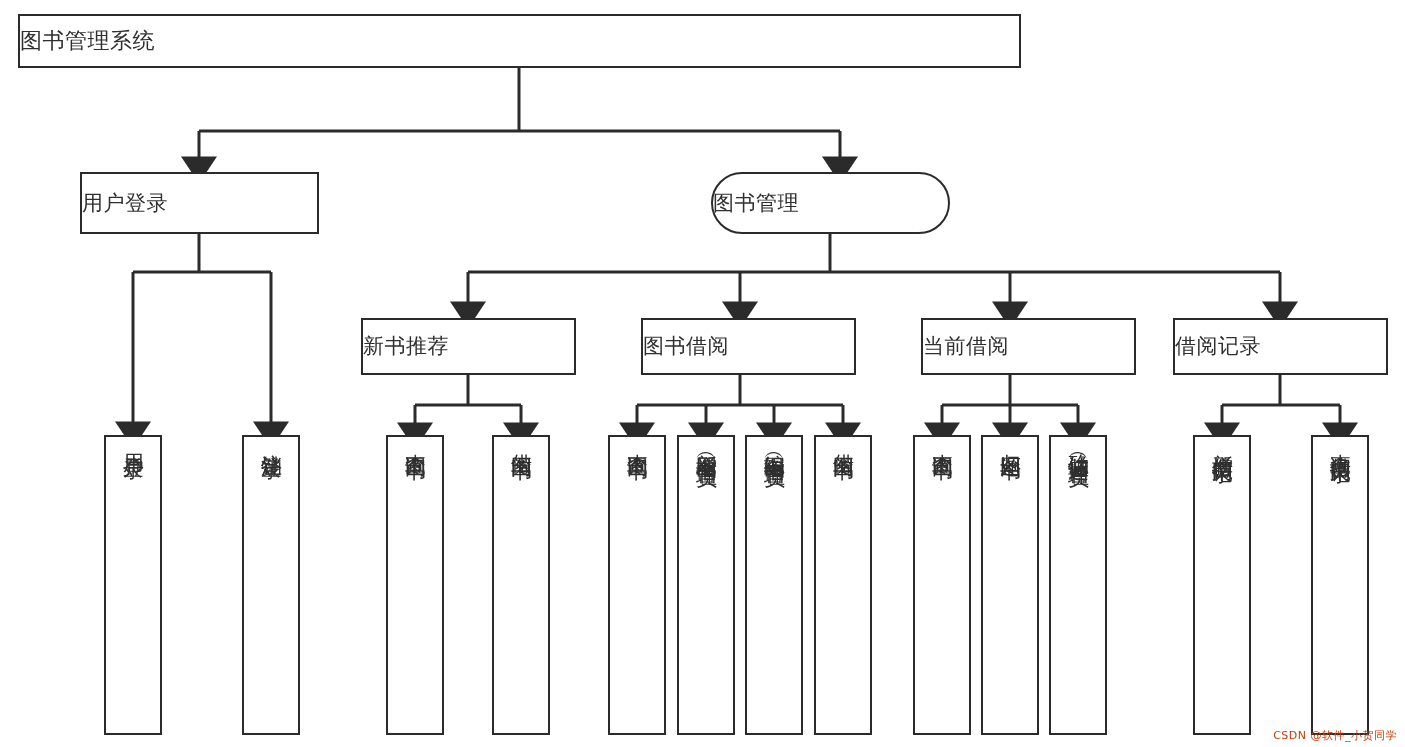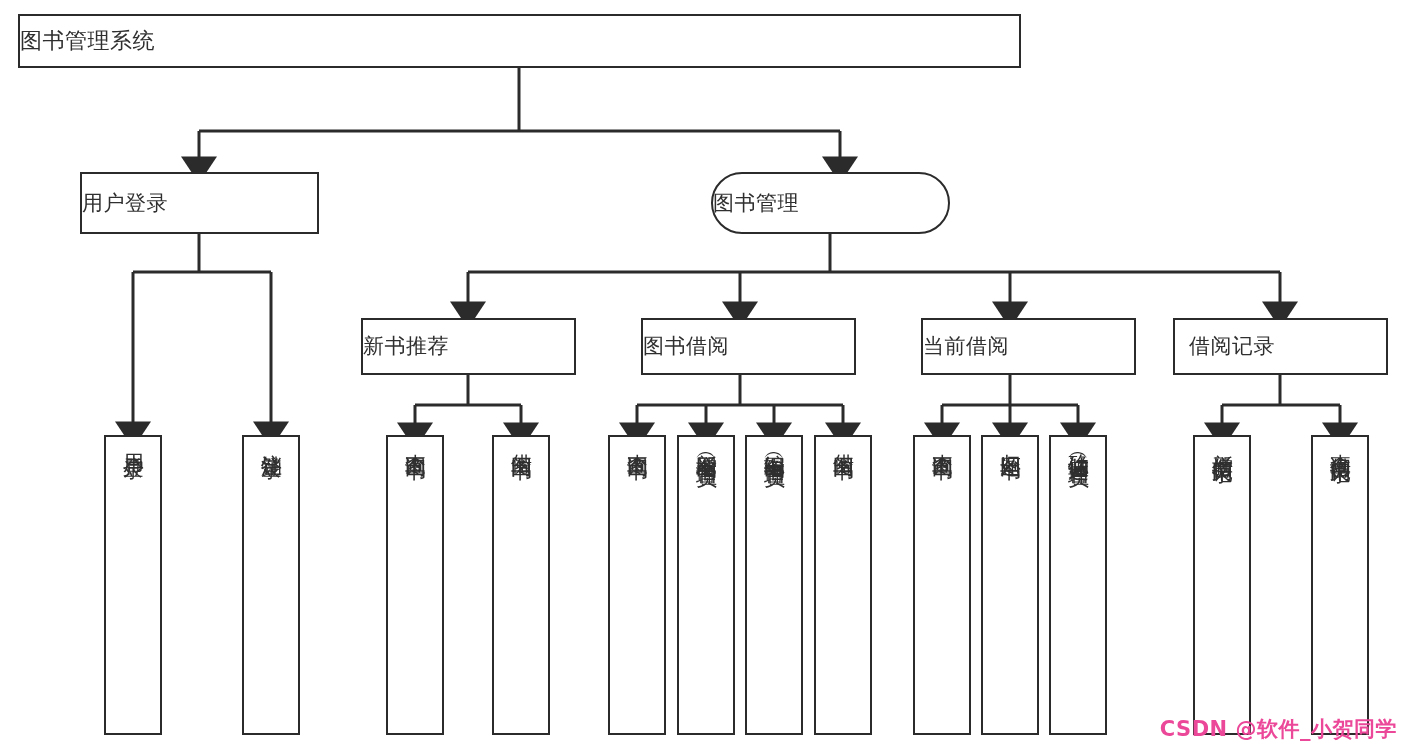--- a/index.html
+++ b/index.html
@@ -58,27 +58,26 @@
     font-size: 21px;
     line-height: 1.28;
     letter-spacing: 2px;
     white-space: nowrap;
     margin: 0 auto;
   }
   .watermark {
     position: absolute;
     right: 8px;
     bottom: 4px;
-    font-size: 21px;
-    color: #ec4899;
+    font-size: 11px;
+    color: #c2410c;
     letter-spacing: 0.5px;
     z-index: 5;
     white-space: nowrap;
     font-family: "DejaVu Sans", "Liberation Sans", sans-serif;
-    font-weight: bold;
   }
 </style>
 </head>
 <body>
 
 <div id="diagram-root">
 
   <svg id="diagram-svg" viewBox="0 0 1405 747" xmlns="http://www.w3.org/2000/svg">
     <defs>
       <marker id="arrow" markerWidth="10" markerHeight="12" refX="1.2" refY="6" orient="auto" markerUnits="strokeWidth">
@@ -142,21 +141,21 @@
 
   <div class="node horizontal" style="left:361px; top:318px; width:215px; height:57px;">
     <span class="node-label">新书推荐</span>
   </div>
   <div class="node horizontal" style="left:633px; top:318px; width:215px; height:57px;margin-left:8px;">
     <span class="node-label">图书借阅</span>
   </div>
   <div class="node horizontal" style="left:903px; top:318px; width:215px; height:57px;margin-left:18px;">
     <span class="node-label">当前借阅</span>
   </div>
-  <div class="node horizontal" style="left:1173px; top:318px; width:215px; height:57px;padding-left:14px;">
+  <div class="node horizontal" style="left:1173px; top:318px; width:215px; height:57px;">
     <span class="node-label">借阅记录</span>
   </div>
 
   <div class="node vertical" style="left:104px; top:435px; width:58px; height:300px;">
     <span class="node-label">用户登录</span>
   </div>
   <div class="node vertical" style="left:242px; top:435px; width:58px; height:300px;">
     <span class="node-label">注销登录</span>
   </div>
 

